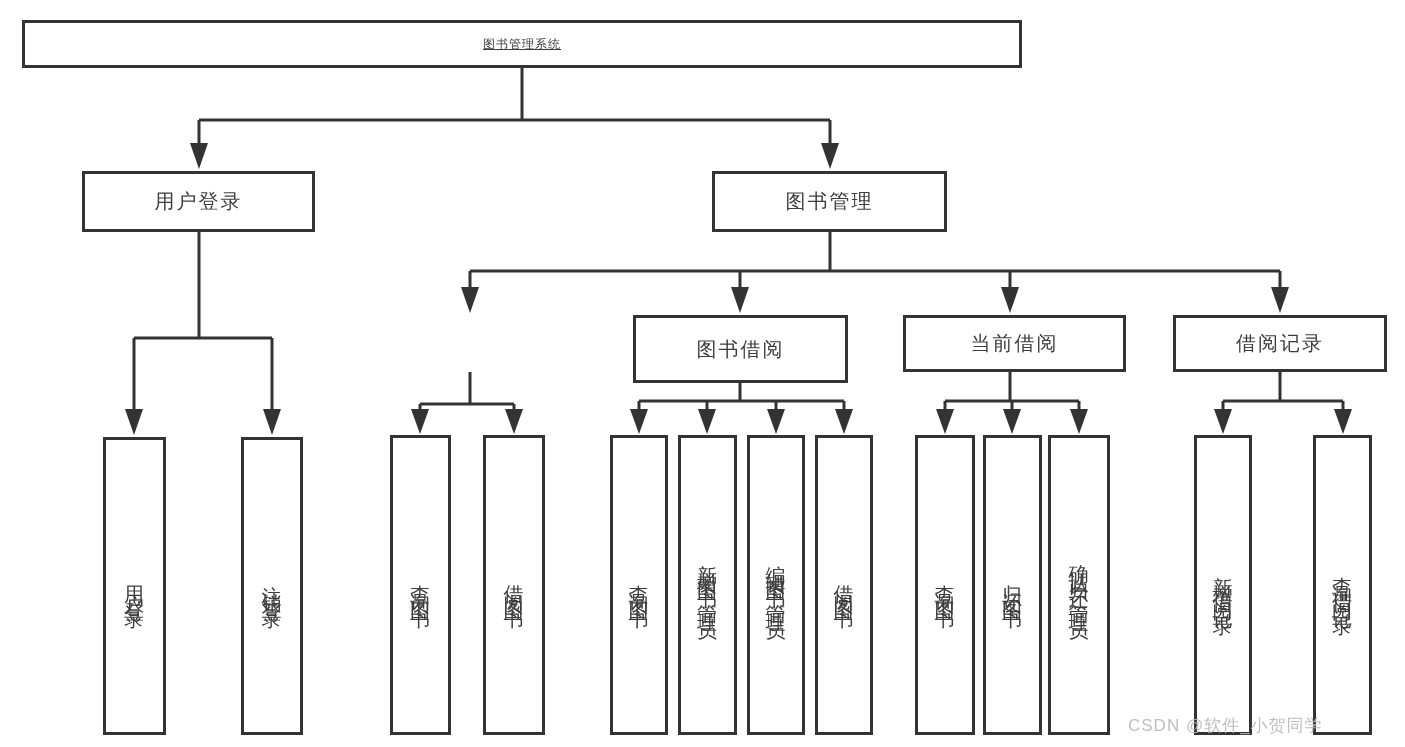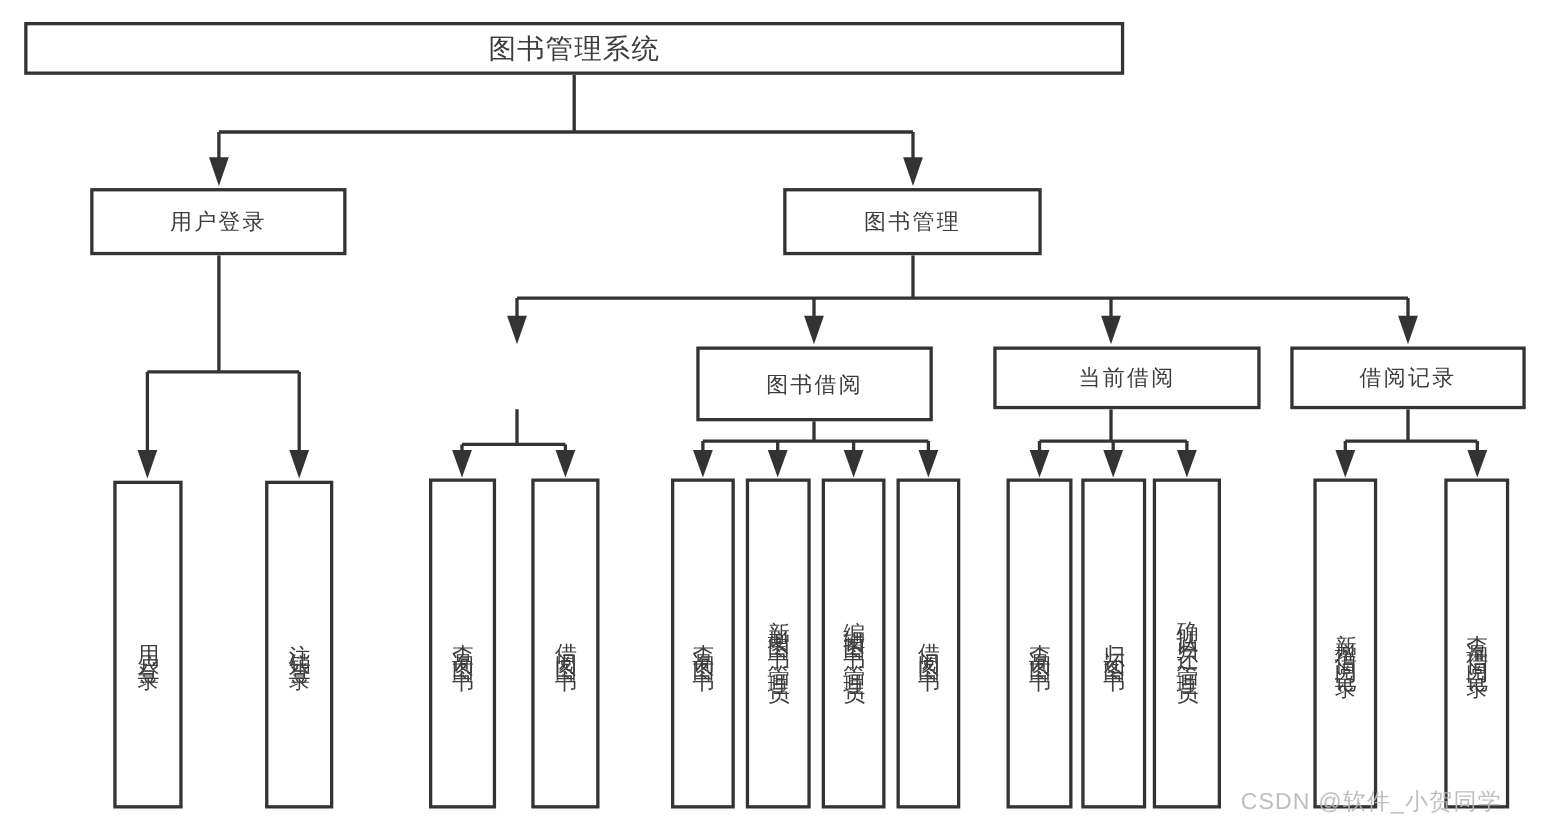--- a/index.html
+++ b/index.html
@@ -42,35 +42,36 @@
     align-items: center;
     justify-content: center;
     z-index: 2;
     text-align: center;
   }
   .hbox {
     font-size: 20px;
     letter-spacing: 2px;
   }
   .root-box {
-    font-size: 25px;
+    font-size: 12px;
     letter-spacing: 1px;
+    text-decoration: underline;
   }
   .vbox {
     writing-mode: vertical-rl;
     text-orientation: mixed;
     font-size: 20px;
     letter-spacing: 8px;
     line-height: 1;
   }
   .watermark {
     position: absolute;
     left: 1128px;
     top: 714px;
-    font-size: 21px;
+    font-size: 17px;
     color: #b9b9b9;
     opacity: 0.92;
     letter-spacing: 1px;
     z-index: 5;
     white-space: nowrap;
   }
 </style>
 </head>
 <body>
 
@@ -128,21 +129,21 @@
 
   <div class="node hbox root-box" style="left:22px; top:20px; width:1000px; height:48px;">图书管理系统</div>
 
   <div class="node hbox" style="left:82px; top:171px; width:233px; height:61px;">用户登录</div>
 
   <div class="node hbox" style="left:712px; top:171px; width:235px; height:61px;">图书管理</div>
 
 
   <div class="node hbox" style="left:633px; top:315px; width:215px; height:68px;">图书借阅</div>
 
-  <div class="node hbox" style="left:903px; top:315px; width:243px; height:57px;">当前借阅</div>
+  <div class="node hbox" style="left:903px; top:315px; width:223px; height:57px;">当前借阅</div>
 
   <div class="node hbox" style="left:1173px; top:315px; width:214px; height:57px;">借阅记录</div>
 
   <div class="node vbox" style="left:103px; top:437px; width:63px; height:298px;">用户登录</div>
 
   <div class="node vbox" style="left:241px; top:437px; width:62px; height:298px;">注销登录</div>
 
   <div class="node vbox" style="left:390px; top:435px; width:61px; height:300px;">查询图书</div>
 
   <div class="node vbox" style="left:483px; top:435px; width:62px; height:300px;">借阅图书</div>

